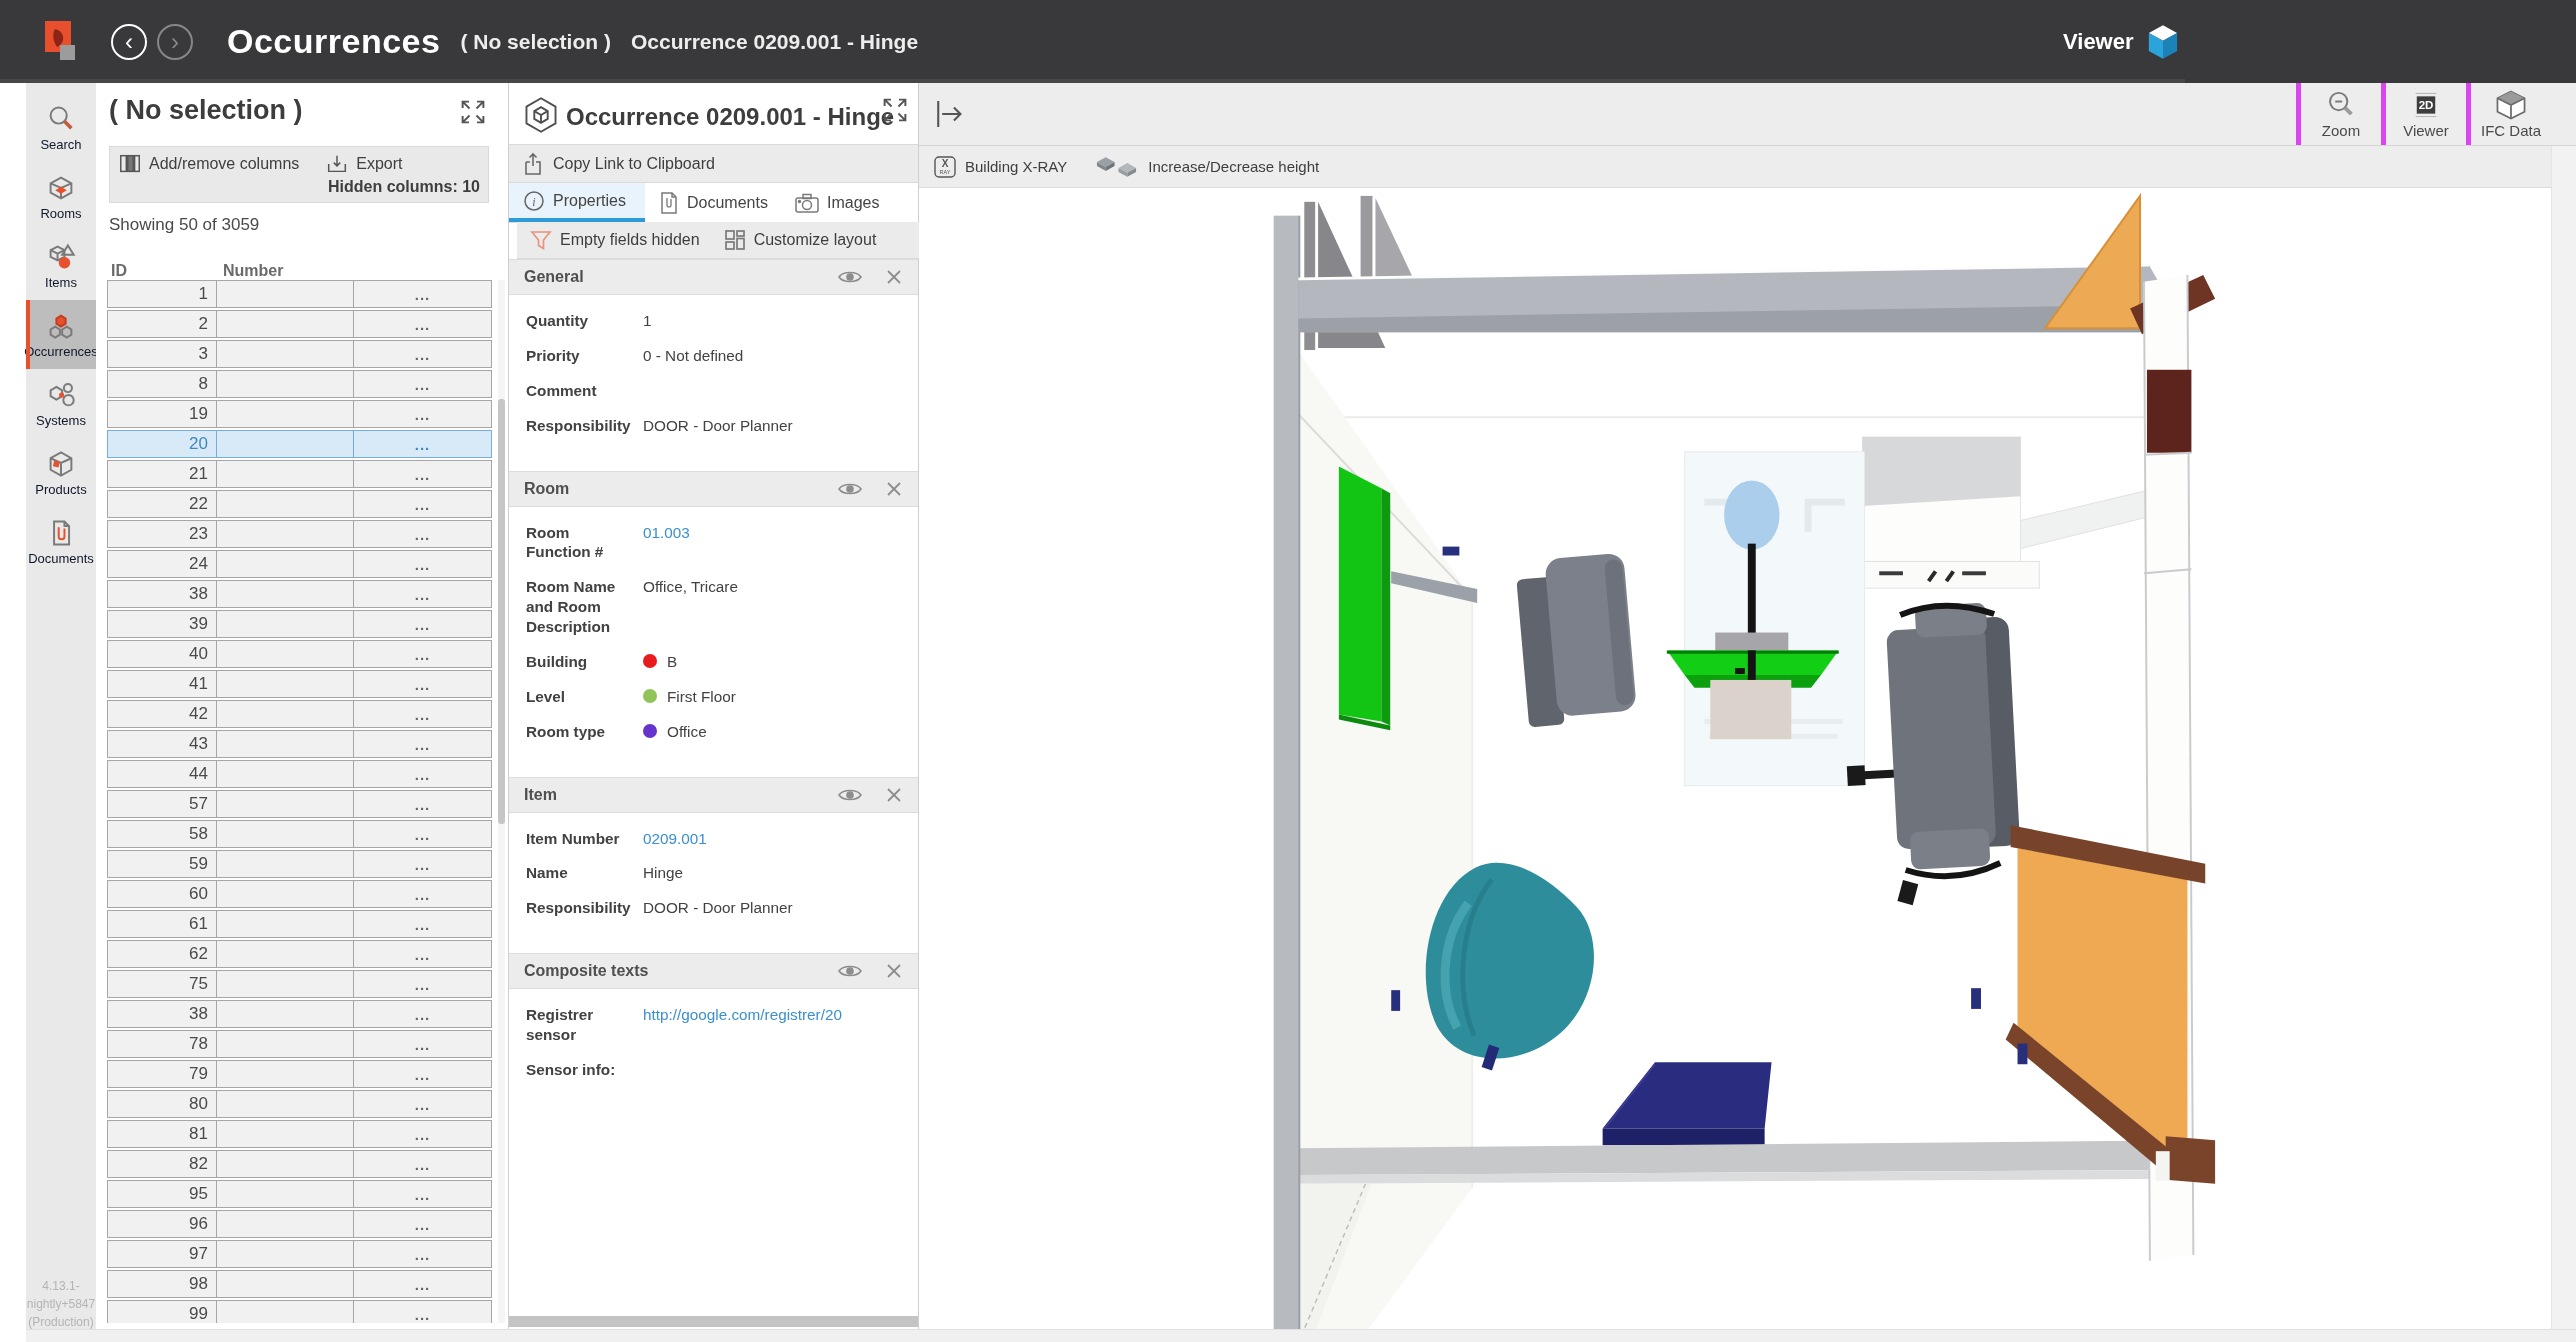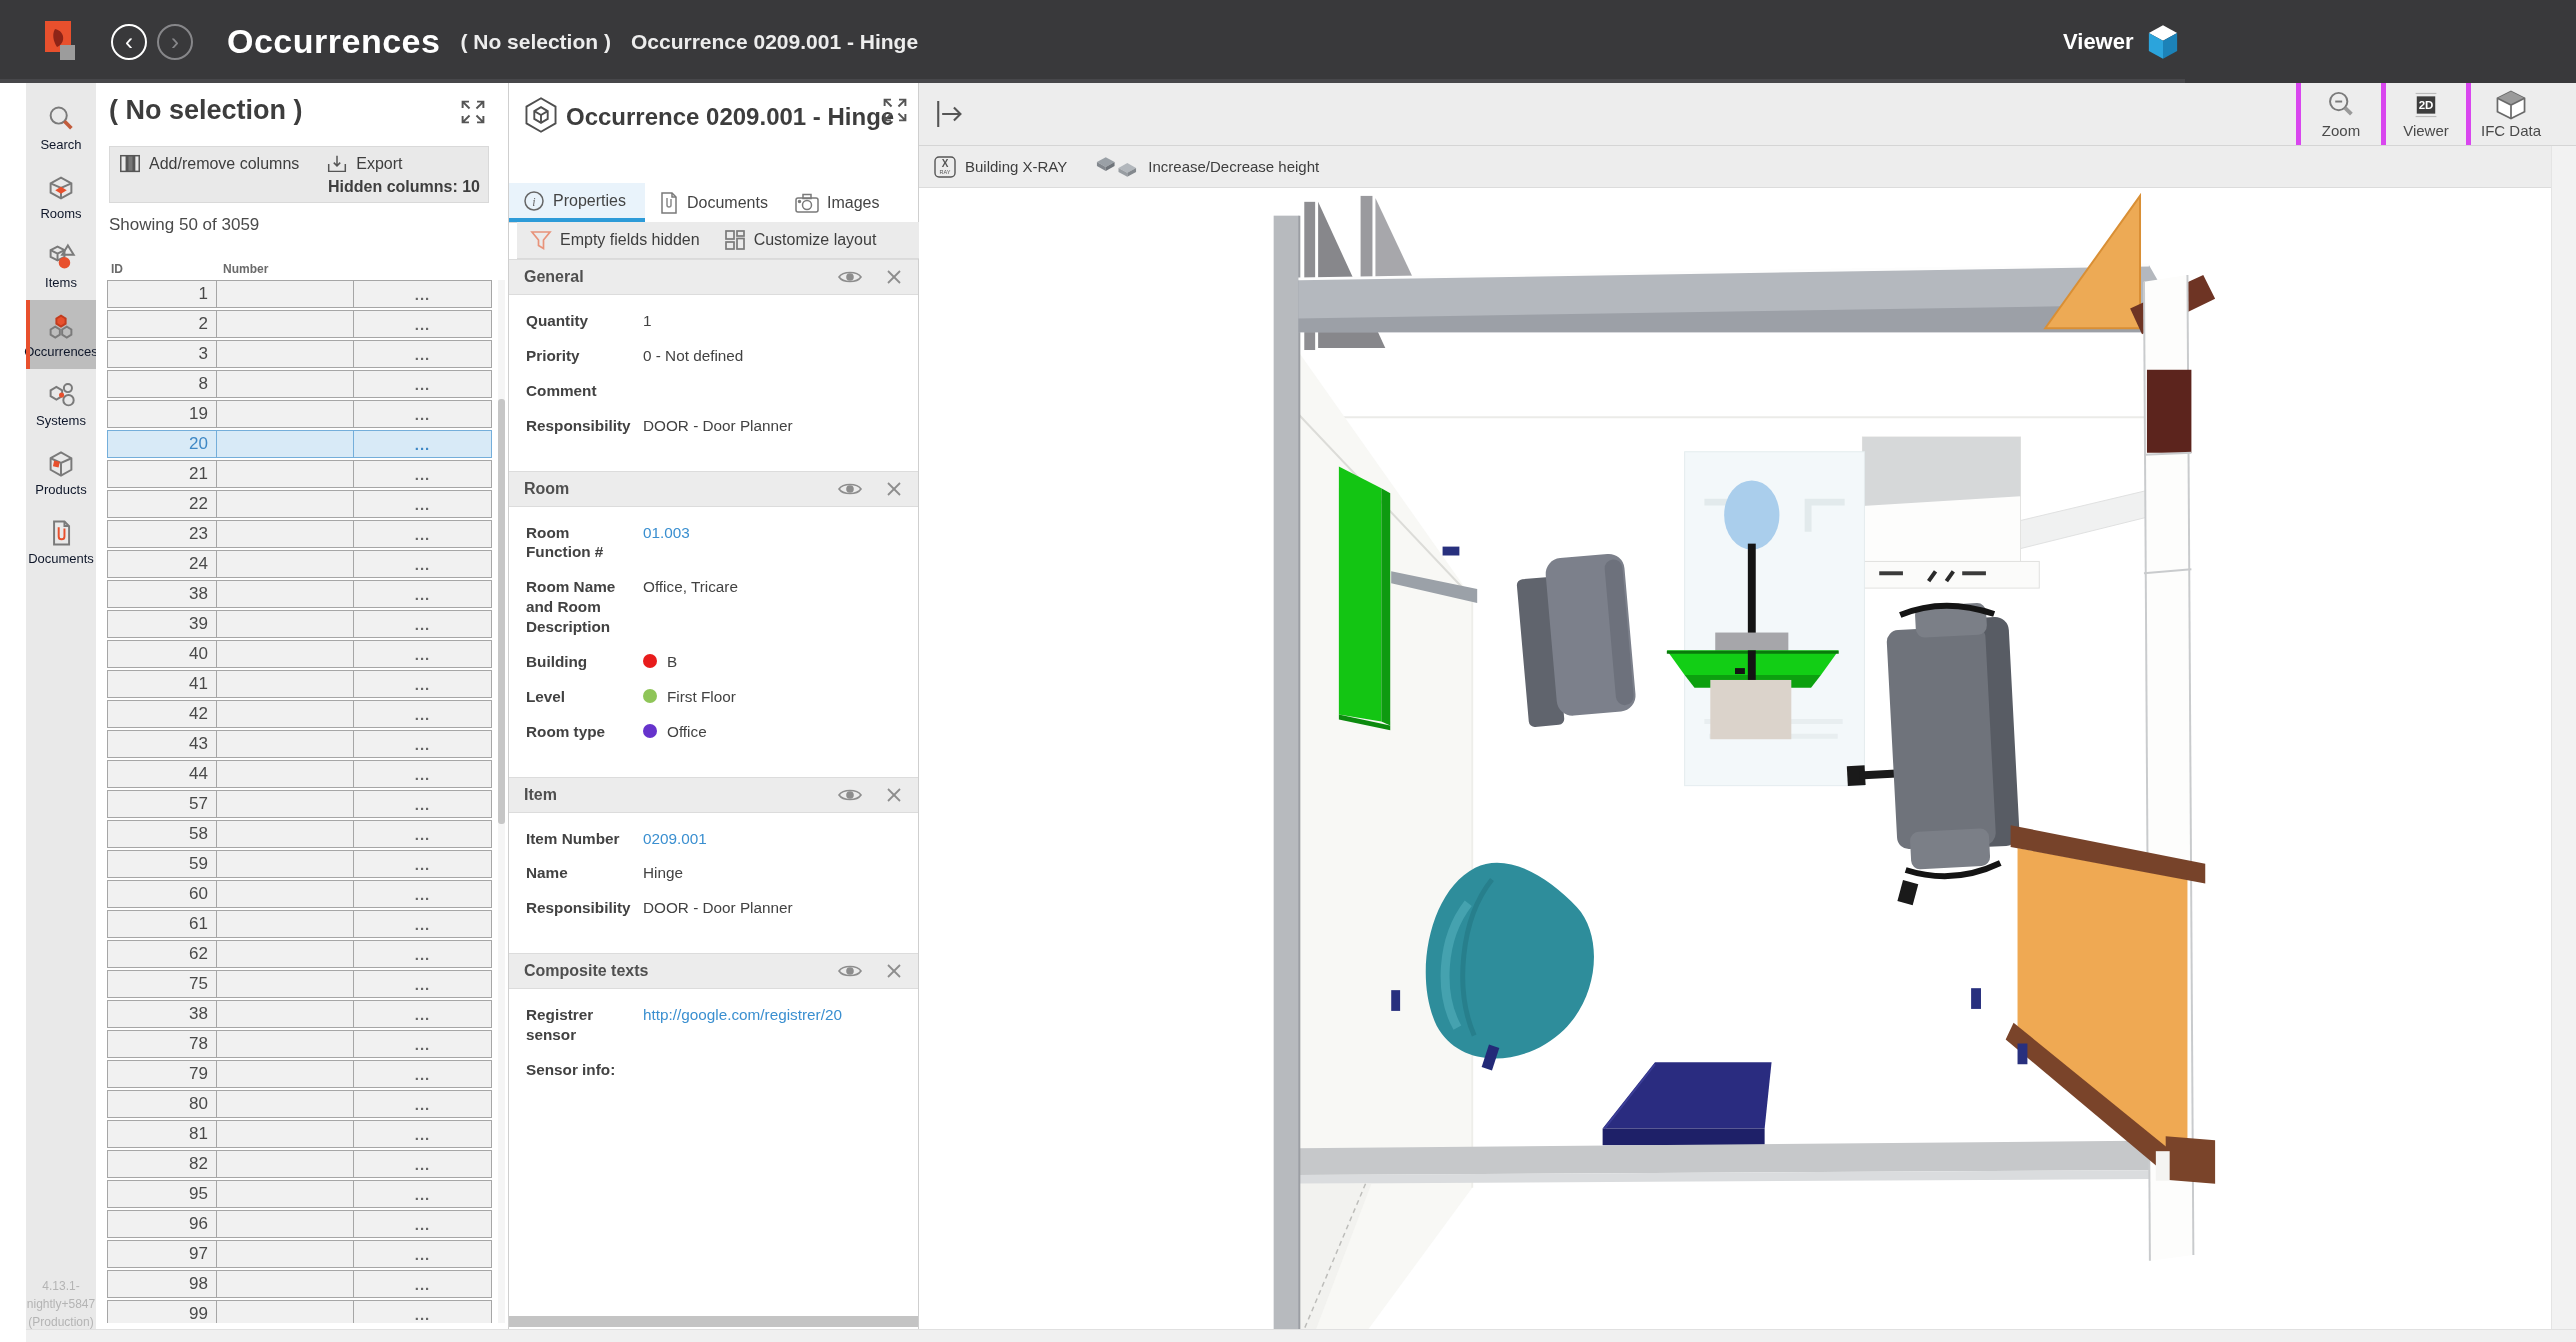--- a/index.html
+++ b/index.html
@@ -23,21 +23,21 @@
   .sb-version{position:absolute;left:0;bottom:12px;width:70px;text-align:center;font-size:12px;line-height:1.5;color:#b4b4b4;}
   
   .lpanel{position:absolute;left:96px;top:83px;width:413px;height:1246px;background:#fff;border-right:1px solid #cfcfcf;box-sizing:border-box;}
   .lp-title{position:absolute;left:13px;top:12px;font-size:27px;font-weight:bold;color:#3d3d3d;}
   .lp-expand{position:absolute;right:20px;top:14px;}
   .lp-toolbar{position:absolute;left:13px;top:63px;width:380px;height:57px;background:#e9e9e9;border:1px solid #d9d9d9;box-sizing:border-box;padding:5px 8px 0 8px;}
   .lp-toolrow{display:flex;gap:26px;align-items:center;}
   .lp-btn{display:flex;align-items:center;gap:7px;font-size:16px;color:#3e3e3e;cursor:pointer;}
   .lp-hidden{text-align:right;font-size:16px;font-weight:bold;color:#3e3e3e;margin-top:2px;}
   .lp-showing{position:absolute;left:13px;top:132px;font-size:17px;color:#4a4a4a;}
-  .lp-colhdr{position:absolute;top:179px;font-size:12px;font-weight:bold;color:#6a6a6a;}
+  .lp-colhdr{position:absolute;top:179px;font-size:16px;font-weight:bold;color:#6a6a6a;}
   .lp-table{position:absolute;left:11px;top:197px;width:387px;height:1043px;overflow:hidden;}
   .lp-row{display:flex;height:28px;margin-bottom:2px;}
   .lp-cell{box-sizing:border-box;border:1px solid #a6a6a6;background:#f1f1f1;height:28px;display:flex;align-items:center;}
   .lp-cell.id{width:110px;justify-content:flex-end;padding-right:8px;font-size:17px;color:#4a4a4a;}
   .lp-cell.num{width:138px;margin-left:-1px;}
   .lp-cell.act{width:139px;margin-left:-1px;justify-content:center;font-size:15px;font-weight:bold;color:#666;letter-spacing:1px;}
   .lp-row.sel .lp-cell{background:#d8eaf7;border-color:#74aeda;}
   .lp-row.sel .lp-cell.id,.lp-row.sel .lp-cell.act{color:#3f88c5;}
   .lp-scroll{position:absolute;right:3px;top:197px;width:7px;height:1043px;background:#f5f5f5;}
   .lp-thumb{position:absolute;left:0;top:119px;width:7px;height:425px;background:#c6c6c6;border-radius:3px;}
@@ -416,20 +416,29 @@
         <path d="M15 10 L21 13.5 L21 20.5 L15 24 L9 20.5 L9 13.5 Z"></path>
         <path d="M9 13.5 L15 17 L21 13.5 M15 17 L15 24"></path>
       </svg>
     </span>
     <div class="pp-title">Occurrence 0209.001 - Hinge</div>
     <span class="pp-expand">
         <svg width="30" height="30" viewBox="0 0 26 26" fill="none" stroke="#555" stroke-width="1.7">
           <path d="M10 10 L4 4 M4 9.5 V4 H9.5 M16 10 L22 4 M16.5 4 H22 V9.5 M10 16 L4 22 M4 16.5 V22 H9.5 M16 16 L22 22 M16.5 22 H22 V16.5"></path>
         </svg>
       </span>
+    <div class="pp-copy">
+      <span id="ic-share">
+          <svg width="22" height="24" viewBox="0 0 22 24" fill="none" stroke="#6a6a6a" stroke-width="1.6">
+            <path d="M4 10 H8 M14 10 H18 V22 H4 V10"></path>
+            <path d="M11 14 V2 M7.5 5.5 L11 2 L14.5 5.5"></path>
+          </svg>
+        </span>
+      <span>Copy Link to Clipboard</span>
+    </div>
     <div class="pp-tabs" id="pp-tabs">
         <div class="pp-tab active">
           <span>
             <svg width="22" height="22" viewBox="0 0 22 22" fill="none" stroke="#666" stroke-width="1.5">
               <circle cx="11" cy="11" r="9"></circle>
               <text x="11" y="16" font-size="12" font-family="Liberation Serif,serif" font-style="italic" fill="#666" stroke="none" text-anchor="middle">i</text>
             </svg>
           </span>
           <span>Properties</span>
         </div>

